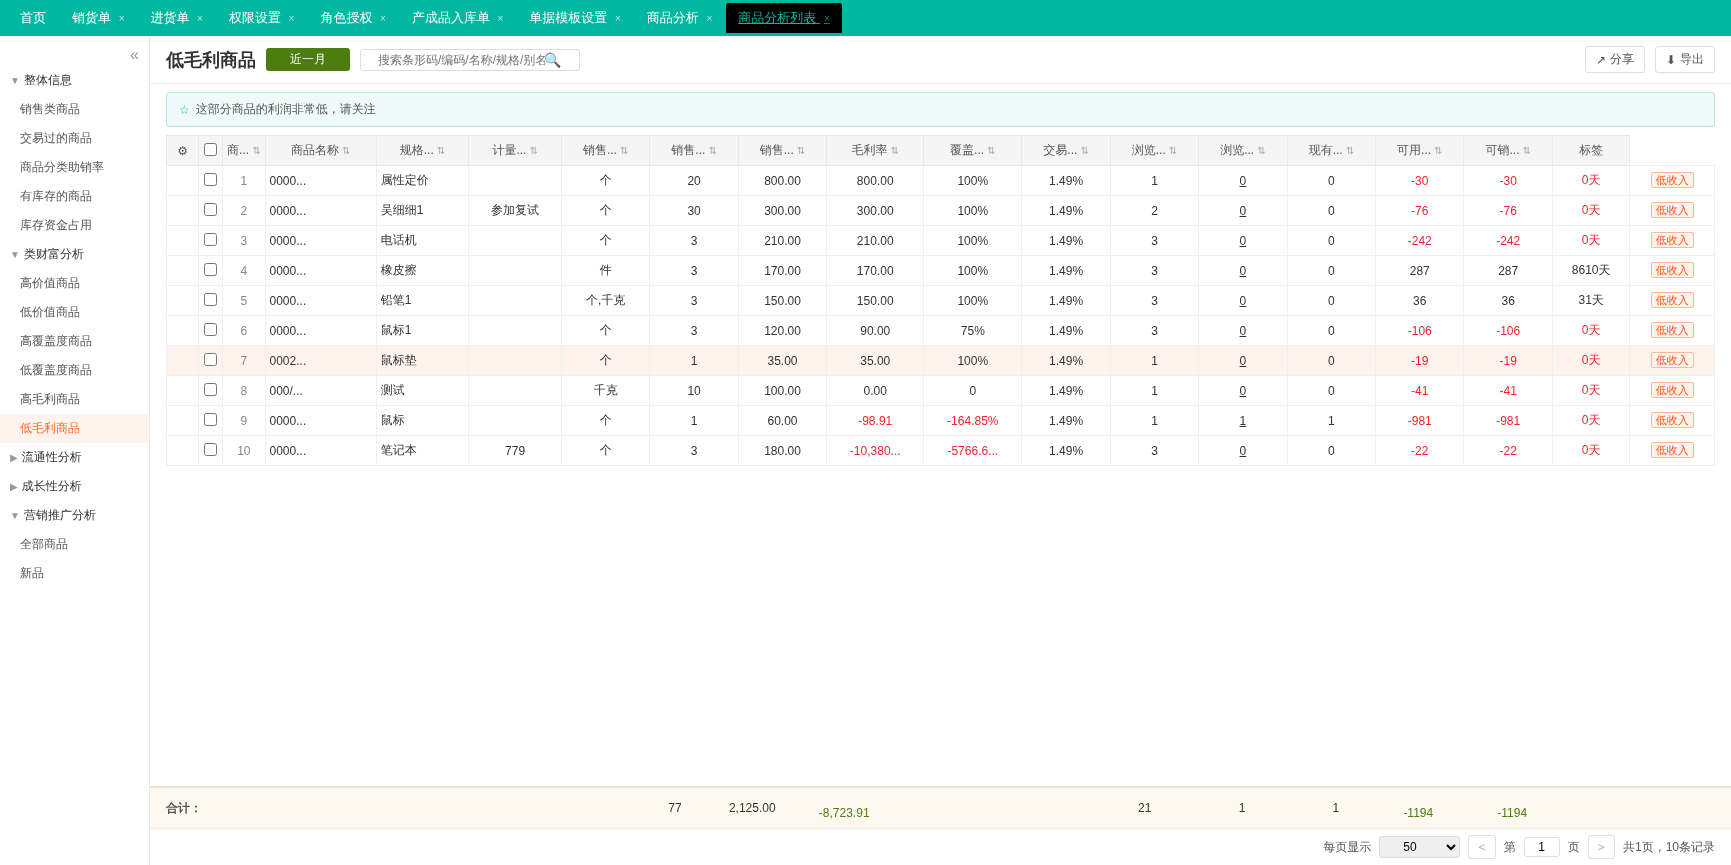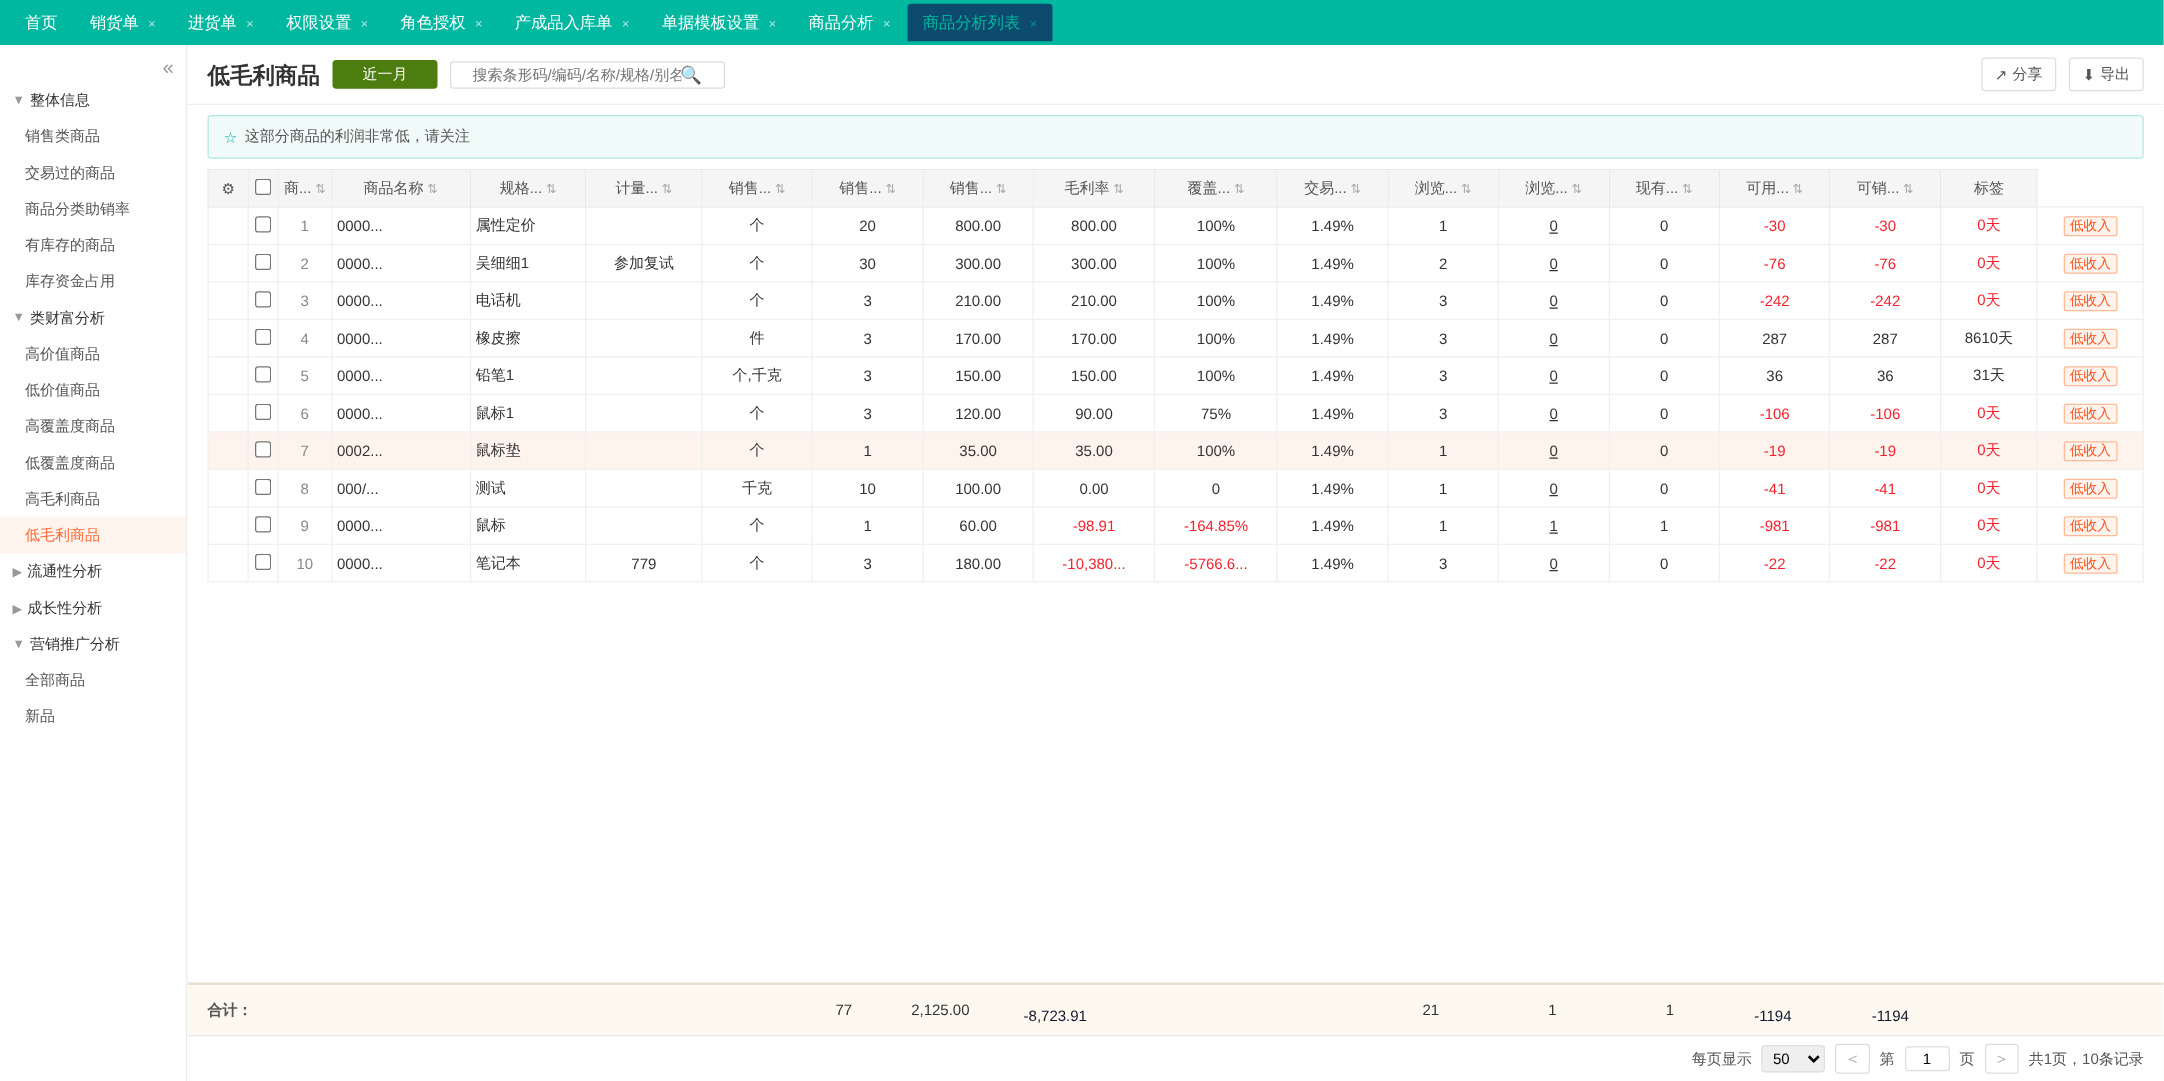--- a/index.html
+++ b/index.html
@@ -15,21 +15,21 @@
       gap: 2px;
     }
     .nav-item {
       color: #fff;
       padding: 6px 12px;
       cursor: pointer;
       white-space: nowrap;
       font-size: 13px;
       border-radius: 3px;
     }
-    .nav-item.active { background: #0c4a6e; color: #00b8a0; border-radius: 3px 3px 0 0; }
+    .nav-item.active { background: #000000; color: #00b8a0; border-radius: 3px 3px 0 0; text-decoration: underline; }
     .nav-close { font-size: 10px; margin-left: 4px; opacity: 0.7; }
 
     
     .main-layout { display: flex; height: calc(100vh - 36px); }
 
     
     .sidebar {
       width: 150px;
       min-width: 150px;
       background: #fff;
@@ -188,39 +188,39 @@
       align-items: center;
       gap: 0;
       font-size: 12px;
     }
     .footer-label { font-weight: bold; color: #555; margin-right: 10px; }
     .footer-cell {
       flex: 1;
       text-align: right;
       color: #333;
     }
-    .footer-cell.text-red { color: #0f172a; margin-top: 10px; }
+    .footer-cell.text-red { color: #4d7c0f; margin-top: 10px; }
 
     
     .pagination-bar {
       background: #fff;
       border-top: 1px solid #e8e8e8;
       padding: 6px 16px;
       display: flex;
       align-items: center;
       justify-content: flex-end;
       gap: 8px;
       font-size: 12px;
       color: #555;
     }
     .page-size-label { color: #555; }
     .page-size-select {
       border: 1px solid #ddd;
       border-radius: 3px;
-      padding: 2px 4px;
+      padding: 2px 19px;
       font-size: 12px;
     }
     .page-nav-btn {
       border: 1px solid #ddd;
       background: #fff;
       border-radius: 3px;
       padding: 2px 6px;
       cursor: pointer;
       color: #aaa;
     }

